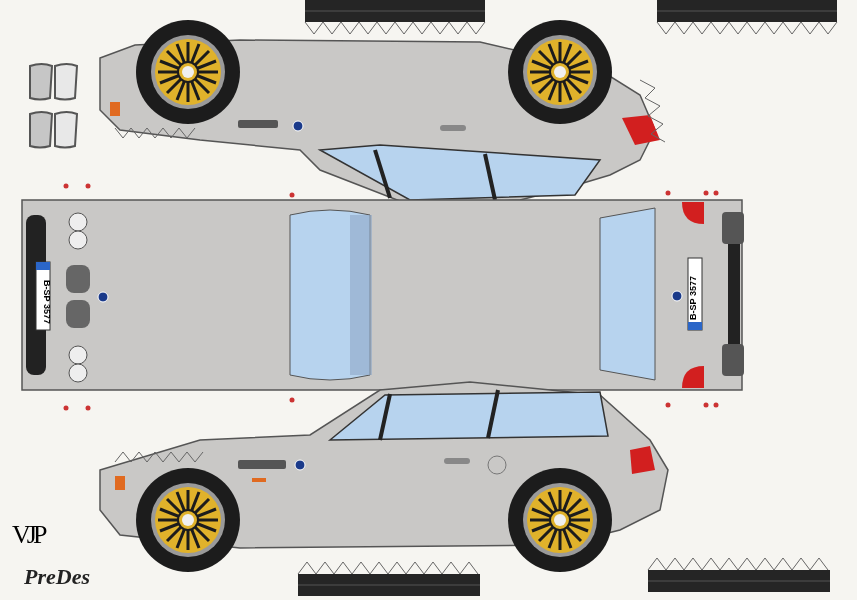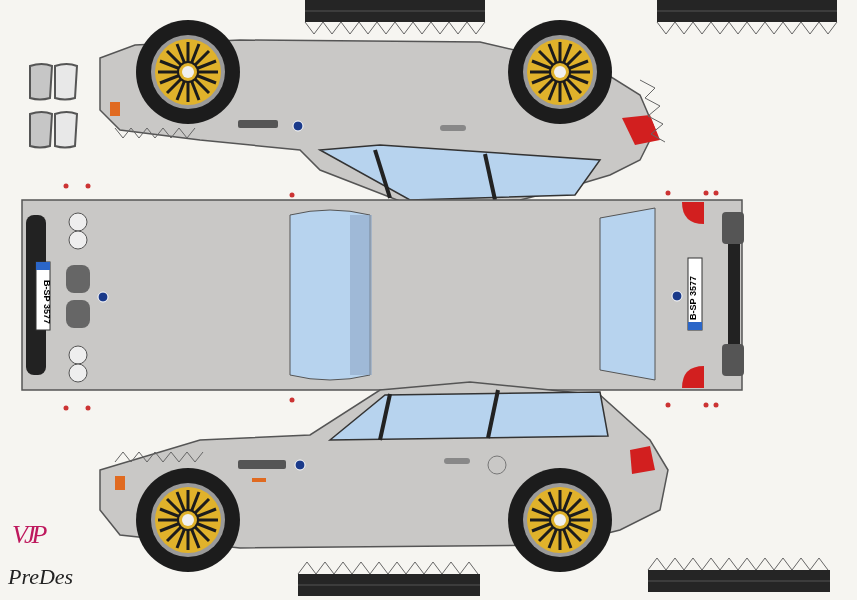--- a/index.html
+++ b/index.html
@@ -1,20 +1,20 @@
 <!DOCTYPE html>
 <html><head>
 <meta charset="utf-8">
 <style>
   html,body{margin:0;padding:0;}
   body{width:857px;height:600px;background:#f6f5f1;position:relative;overflow:hidden;font-family:"Liberation Sans",sans-serif;}
   svg{position:absolute;left:0;top:0;}
   .plate{font-family:"Liberation Sans",sans-serif;font-weight:bold;}
-  #logo-text{position:absolute;left:8px;top:564px;font-family:"Liberation Serif",serif;font-style:italic;font-weight:normal;font-size:22px;color:#222;}
-  #logo-mark{position:absolute;left:12px;top:520px;font-family:"Liberation Serif",serif;font-style:italic;font-size:26px;color:#be185d;letter-spacing:-4px;}
+  #logo-text{position:absolute;left:24px;top:564px;font-family:"Liberation Serif",serif;font-style:italic;font-weight:bold;font-size:22px;color:#222;}
+  #logo-mark{position:absolute;left:12px;top:520px;font-family:"Liberation Serif",serif;font-size:26px;color:#000000;letter-spacing:-4px;}
 </style>
 </head>
 <body>
 
 <svg width="857" height="600" viewBox="0 0 857 600">
   <defs>
     <g id="wheel">
       <circle r="52" fill="#1c1c1c"></circle>
       <circle r="37" fill="#9a9a9a"></circle>
       <circle r="33" fill="#e0b22b"></circle>

